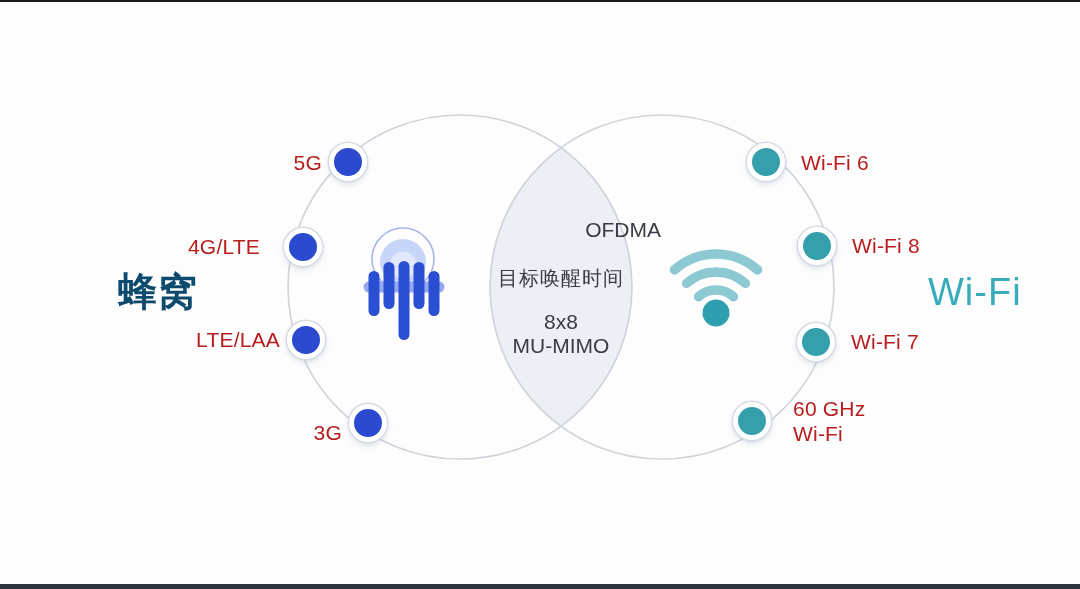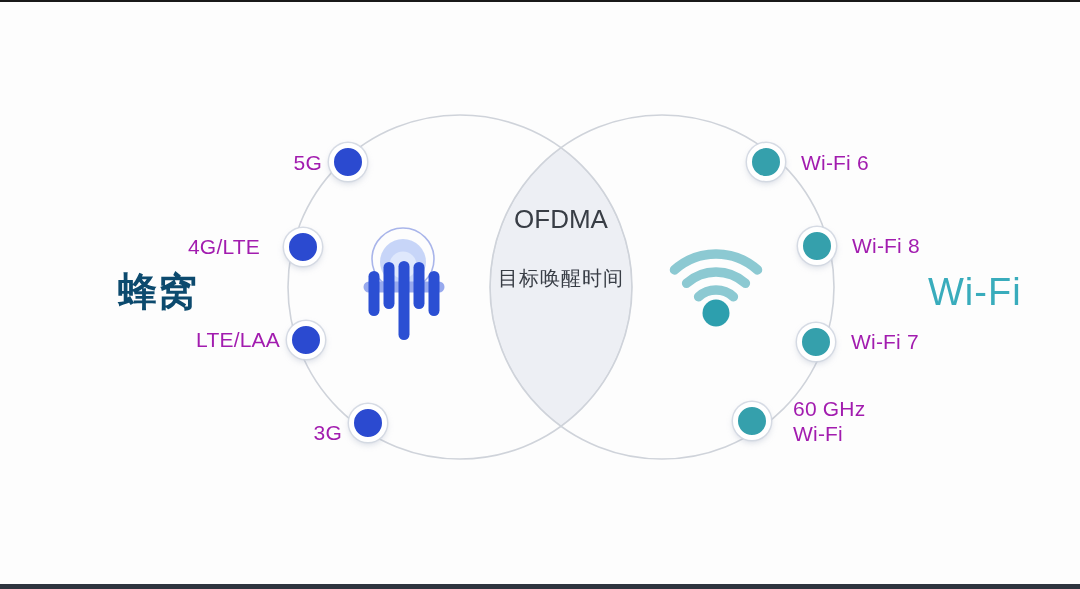--- a/index.html
+++ b/index.html
@@ -12,34 +12,34 @@
   .letterbox-bottom{position:absolute;left:0;bottom:0;width:100%;height:5px;background:#2e343e;}
   .venn-svg{position:absolute;left:0;top:0;}
   .node-dot{
     position:absolute;width:28px;height:28px;border-radius:50%;
     border:5px solid #ffffff;box-sizing:content-box;
     box-shadow:0 0 0 1.5px rgba(210,215,225,.9),0 3px 6px rgba(150,160,185,.35);
   }
   .node-dot.blue{background:#2b4ad0;}
   .node-dot.teal{background:#35a0ac;}
   .node-label{
-    position:absolute;font-size:21px;color:#a21caf;letter-spacing:.2px;
+    position:absolute;font-size:21px;color:#b91c1c;letter-spacing:.2px;
     transform:translateY(-50%);white-space:pre-line;line-height:25px;
   }
   .node-label.align-right{text-align:right;}
   .heading{
     position:absolute;transform:translateY(-50%);font-weight:700;letter-spacing:1px;
   }
   .heading-cellular{left:118px;top:292px;font-size:39px;color:#0c4a6e;}
   .heading-wifi{left:928px;top:292px;font-size:38px;font-weight:500;color:#39acbc;}
   .overlap-text{
     position:absolute;left:461px;width:200px;text-align:center;
     transform:translateY(-50%);color:#383d45;white-space:pre-line;
   }
-  .overlap-1{top:219px;font-size:26px;}
+  .overlap-1{top:230px;font-size:21px;text-align:right;}
   .overlap-2{top:278px;font-size:20px;letter-spacing:1px;}
   .overlap-3{top:334px;font-size:21px;line-height:24px;}
 </style>
 </head>
 <body>
 
 <div class="stage">
 
   <div class="letterbox-top"></div>
   <div class="letterbox-bottom"></div>
@@ -94,14 +94,16 @@
 
   <div class="node-dot teal" style="left:797px;top:323px;"></div>
   <div class="node-label" style="left:851px;top:341px;">Wi-Fi 7</div>
 
   <div class="node-dot teal" style="left:733px;top:402px;"></div>
   <div class="node-label" style="left:793px;top:421px;">60 GHz
 Wi-Fi</div>
 
   <div class="overlap-text overlap-1">OFDMA</div>
   <div class="overlap-text overlap-2">目标唤醒时间</div>
+  <div class="overlap-text overlap-3">8x8
+MU-MIMO</div>
 
 </div>
 
 </body></html>

